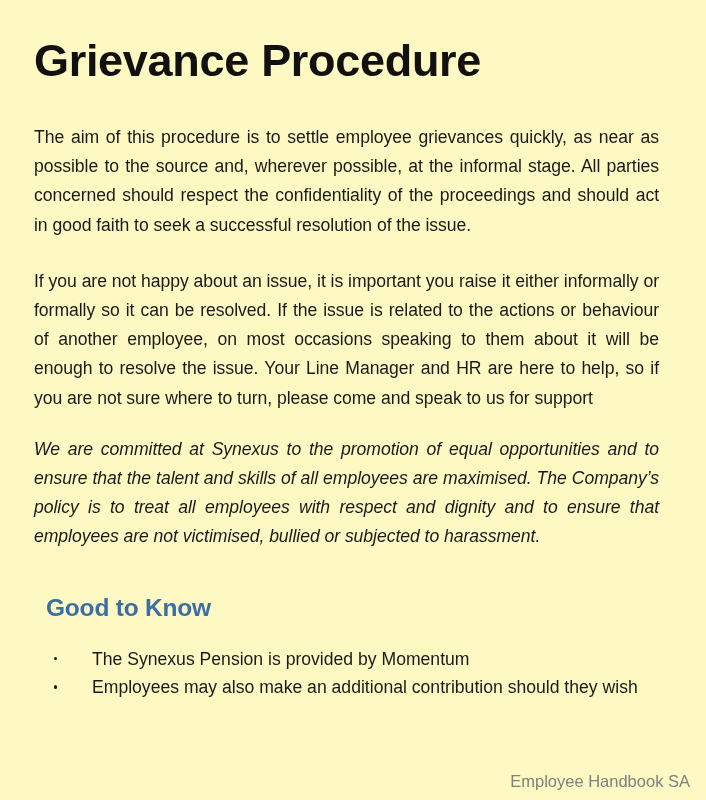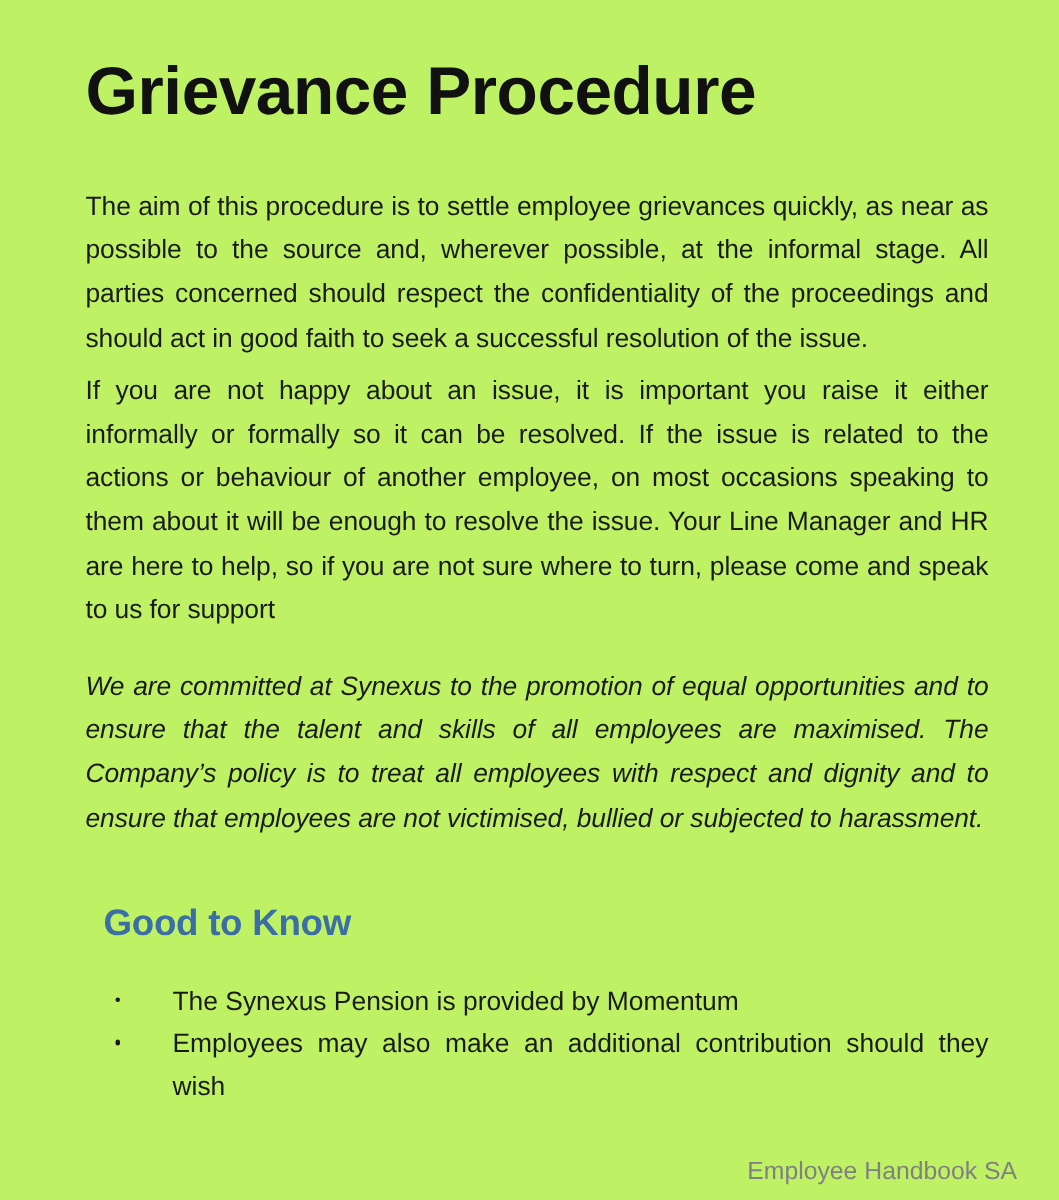--- a/index.html
+++ b/index.html
@@ -11,23 +11,23 @@
     width: 706px;
     height: 800px;
     font-family: "Liberation Sans", sans-serif;
     color: #000000;
     overflow: hidden;
   }
   .page {
     position: relative;
     width: 706px;
     height: 800px;
-    background: #bef264;
+    background: #fef9c3;
     box-sizing: border-box;
-    padding: 0 47px 0 57px;
+    padding: 0 47px 0 34px;
   }
   .doc-title {
     font-size: 45px;
     font-weight: bold;
     letter-spacing: -0.3px;
     line-height: 1.0;
     margin: 0;
     color: #111111;
   }
   .title-grievance {
@@ -39,21 +39,21 @@
   .body-text {
     font-size: 17.6px;
     line-height: 29.2px;
     text-align: justify;
     text-justify: inter-word;
     margin: 0;
     color: #1a1a1a;
     letter-spacing: -0.05px;
   }
   .para-gap-1 { margin-top: 40px; }
-  .para-gap-2 { margin-top: 6px; }
+  .para-gap-2 { margin-top: 27px; }
   .para-gap-3 { margin-top: 22px; font-style: italic; }
   .section-heading {
     font-size: 24.5px;
     font-weight: bold;
     color: #3a6ea5;
     margin: 12px;
     padding-top: 30px;
     letter-spacing: -0.2px;
   }
   .bullet-list {
@@ -79,21 +79,21 @@
     width: 3.4px;
     height: 3.4px;
     background: #1a1a1a;
     border-radius: 50%;
   }
   .bullet-item .btext {
     display: block;
   }
   .footer {
     position: absolute;
-    right: 28px;
+    right: 16px;
     bottom: 8px;
     text-align: right;
     color: #808080;
     font-size: 16.5px;
     line-height: 21.5px;
   }
   .footer-line { display: block; }
 </style>
 </head>
 <body>

